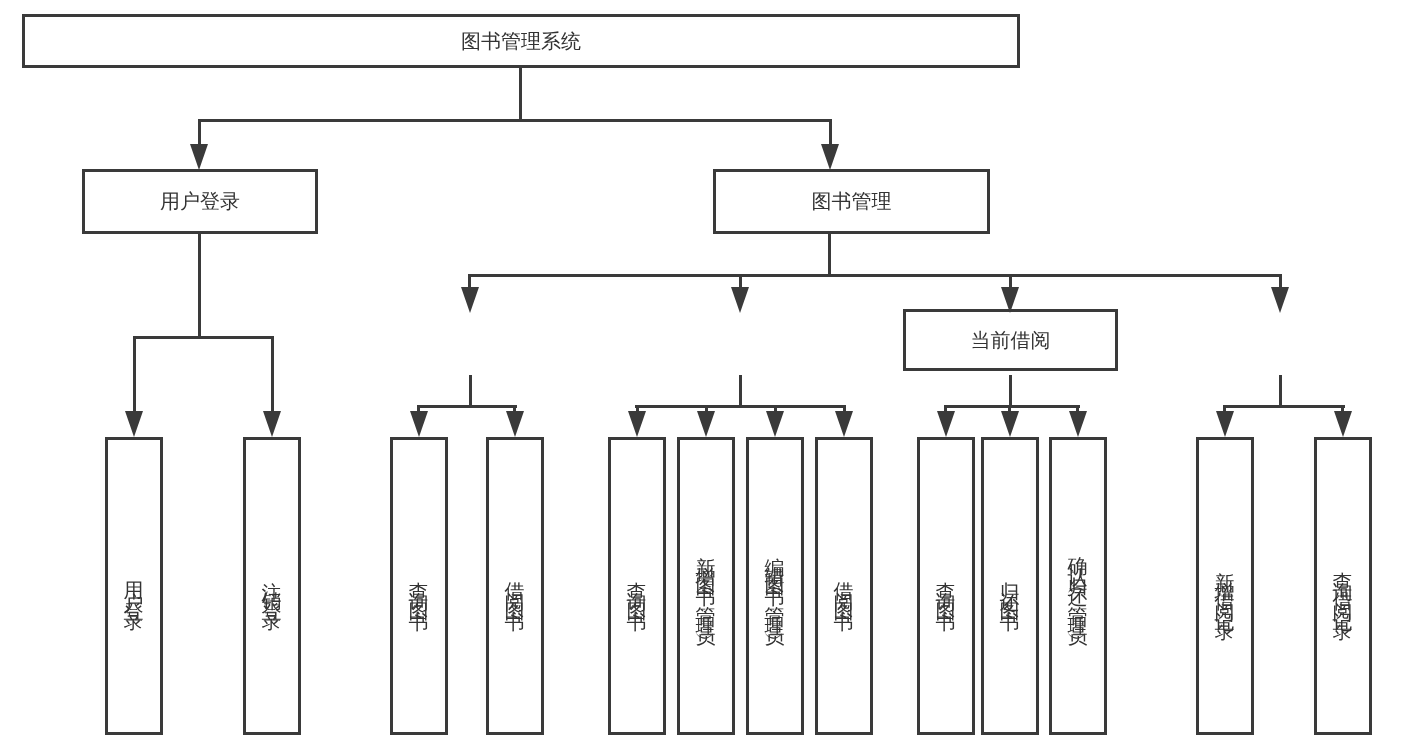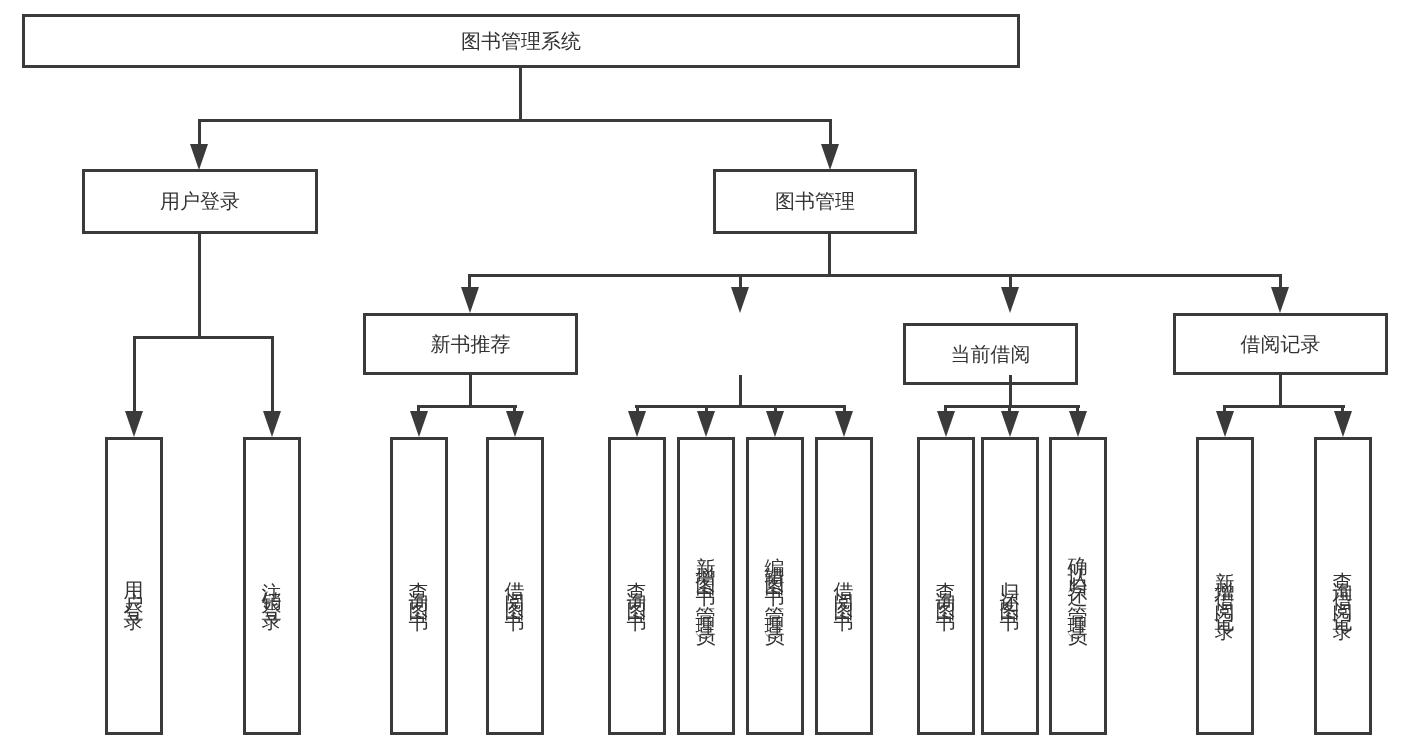--- a/index.html
+++ b/index.html
@@ -54,32 +54,26 @@
 
 <div class="canvas">
 
   <div class="box" style="left:22px;top:14px;width:998px;height:54px">
     <span>图书管理系统</span>
   </div>
 
   <div class="box" style="left:82px;top:169px;width:236px;height:65px">
     <span>用户登录</span>
   </div>
-  <div class="box" style="left:713px;top:169px;width:204px;height:65px">
+  <div class="box" style="left:713px;top:169px;width:277px;height:65px">
     <span>图书管理</span>
   </div>
 
-  <div class="box" style="left:363px;top:313px;width:215px;height:62px">
-    <span>新书推荐</span>
-  </div>
-  <div class="box" style="left:903px;top:323px;width:175px;height:62px">
+  <div class="box" style="left:903px;top:309px;width:215px;height:62px">
     <span>当前借阅</span>
-  </div>
-  <div class="box" style="left:1173px;top:313px;width:215px;height:62px">
-    <span>借阅记录</span>
   </div>
 
   <div class="box leaf" style="left:105px;top:437px;width:58px;height:298px">
     <span class="vtxt">用户登录</span>
   </div>
   <div class="box leaf" style="left:243px;top:437px;width:58px;height:298px">
     <span class="vtxt">注销登录</span>
   </div>
 
   <div class="box leaf" style="left:390px;top:437px;width:58px;height:298px">

